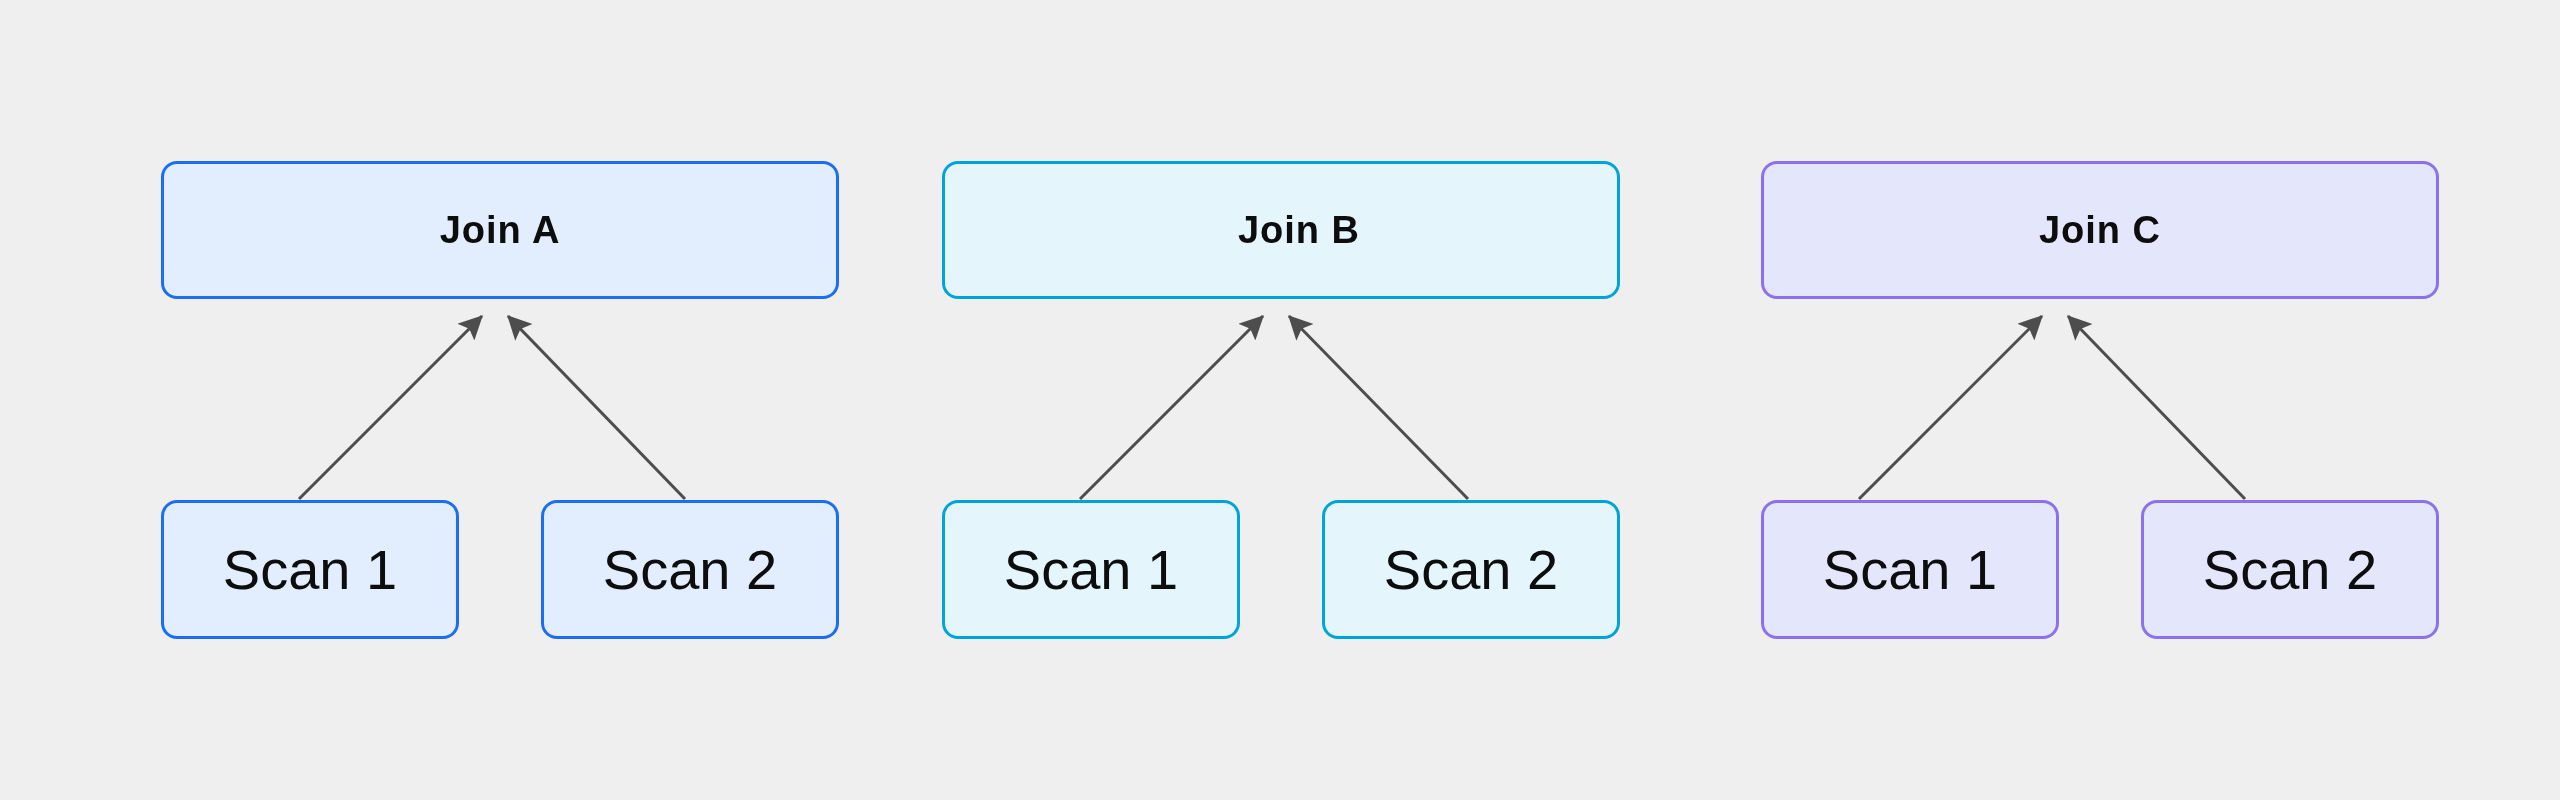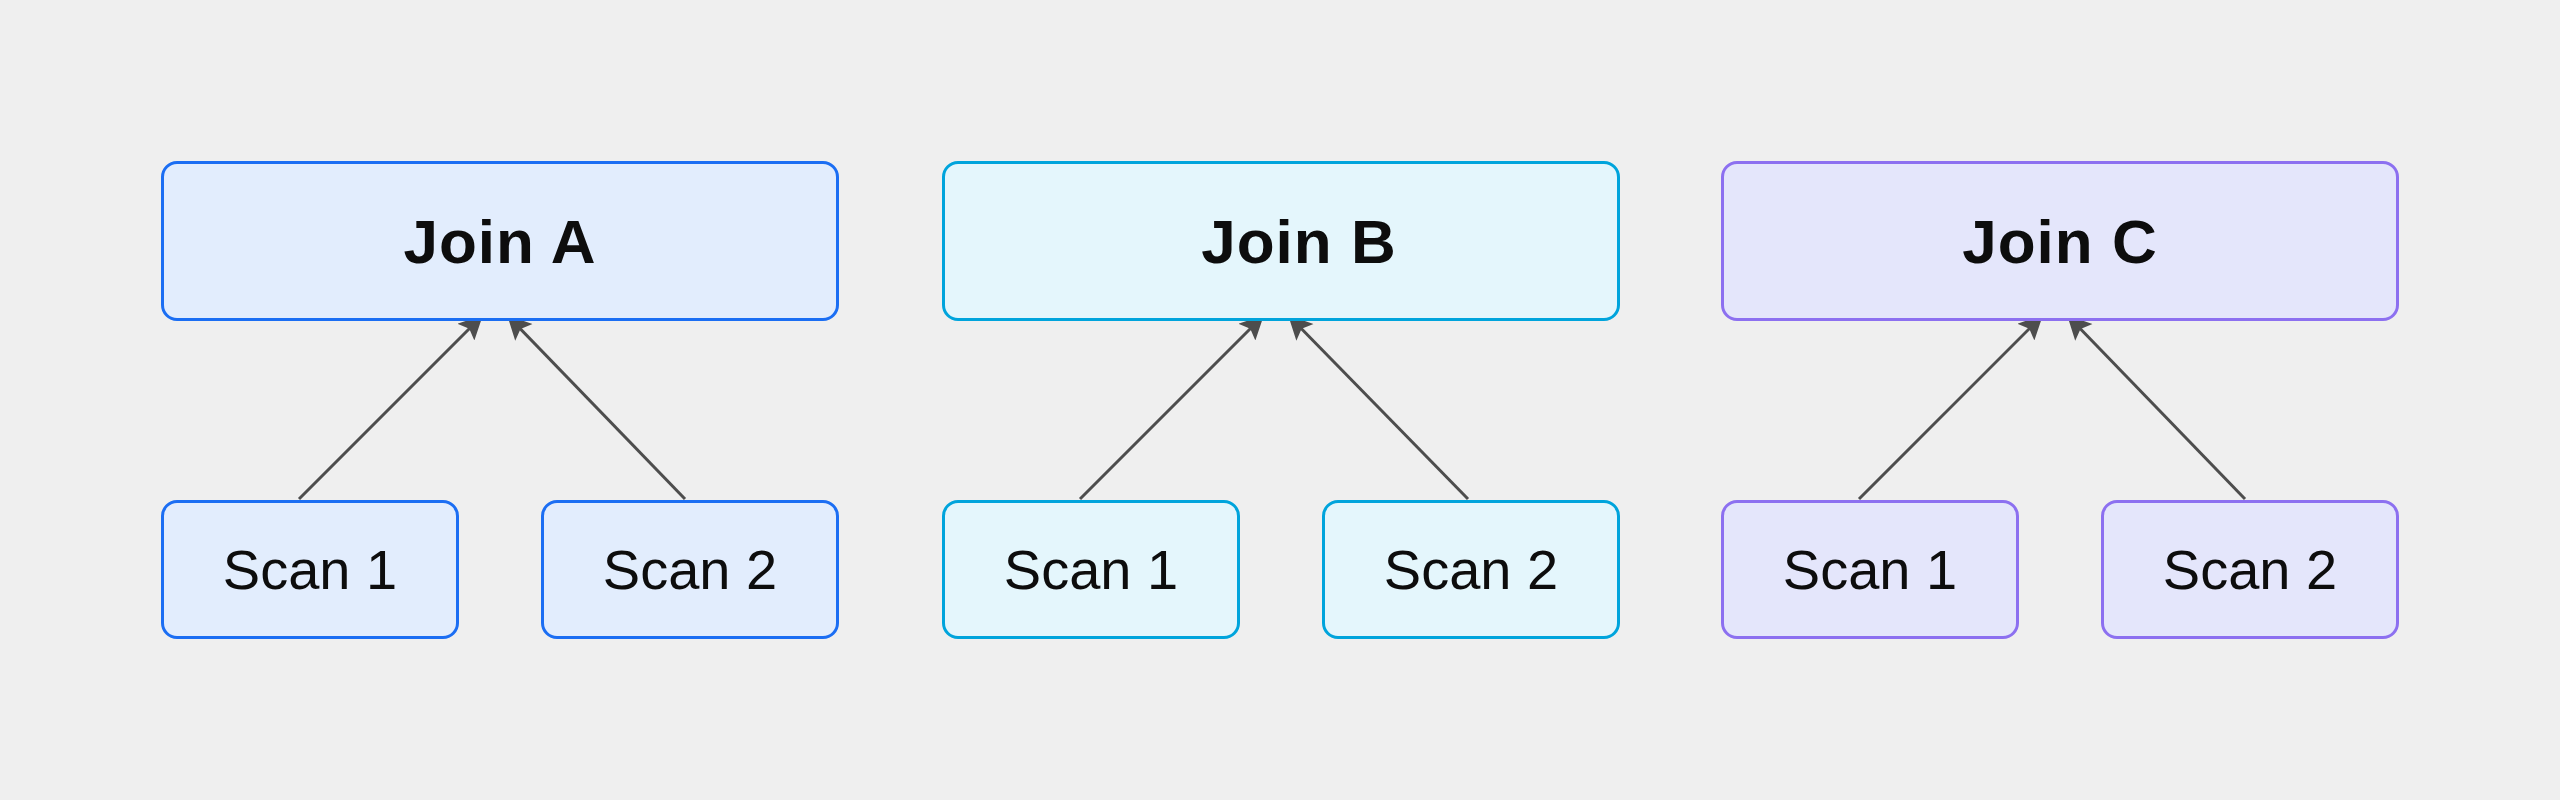--- a/index.html
+++ b/index.html
@@ -24,36 +24,36 @@
     border-width: 3px;
     border-radius: 16px;
     display: flex;
     align-items: center;
     justify-content: center;
     color: #0d0d0d;
   }
   .join-node {
     top: 161px;
     width: 678px;
-    height: 160px;
-    font-size: 62px;
+    height: 138px;
+    font-size: 38px;
     font-weight: 600;
     letter-spacing: 1px;
   }
   .scan-node {
     top: 500px;
     width: 298px;
     height: 139px;
     font-size: 56px;
     font-weight: 400;
   }
   
   .ga { background: #e2edfd; border-color: #1b6ef3; }
   .gb { background: #e4f6fc; border-color: #00a4dc; }
-  .gc { background: #e4e6fb; border-color: #8c70f0; }
+  .gc { background: #e4e6fb; border-color: #8c70f0; margin-left: 40px; }
   
   .a-join  { left: 161px; }
   .a-scan1 { left: 161px; }
   .a-scan2 { left: 541px; }
   .b-join  { left: 942px; padding-left: 36px; }
   .b-scan1 { left: 942px; }
   .b-scan2 { left: 1322px; }
   .c-join  { left: 1721px; }
   .c-scan1 { left: 1721px; }
   .c-scan2 { left: 2101px; }

